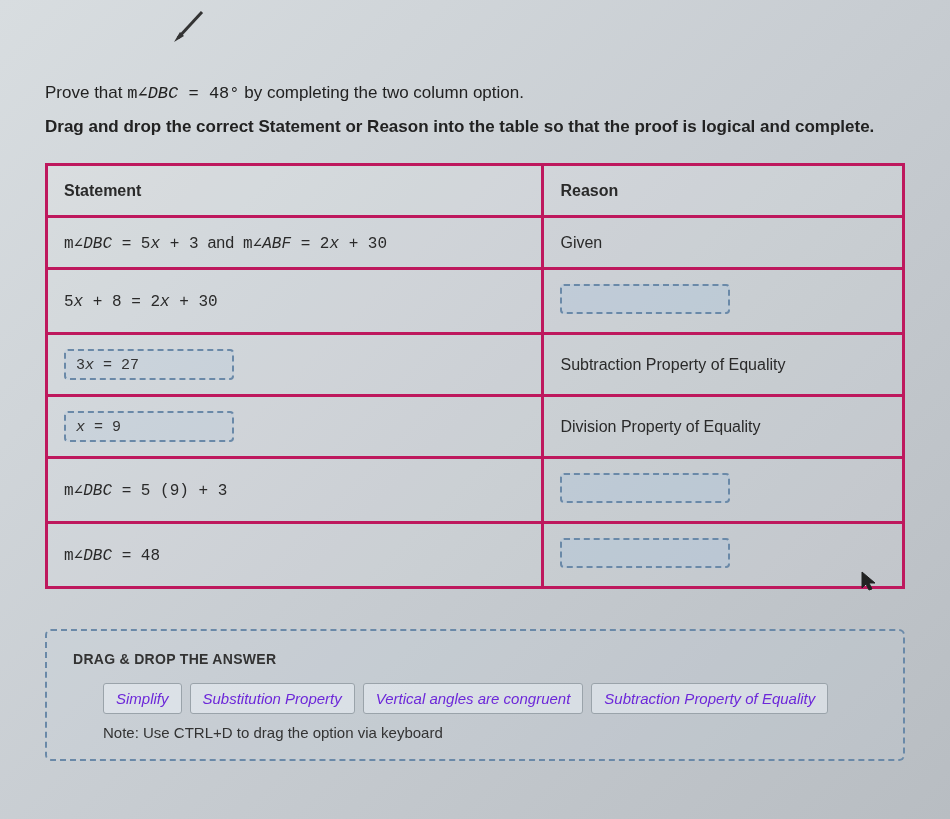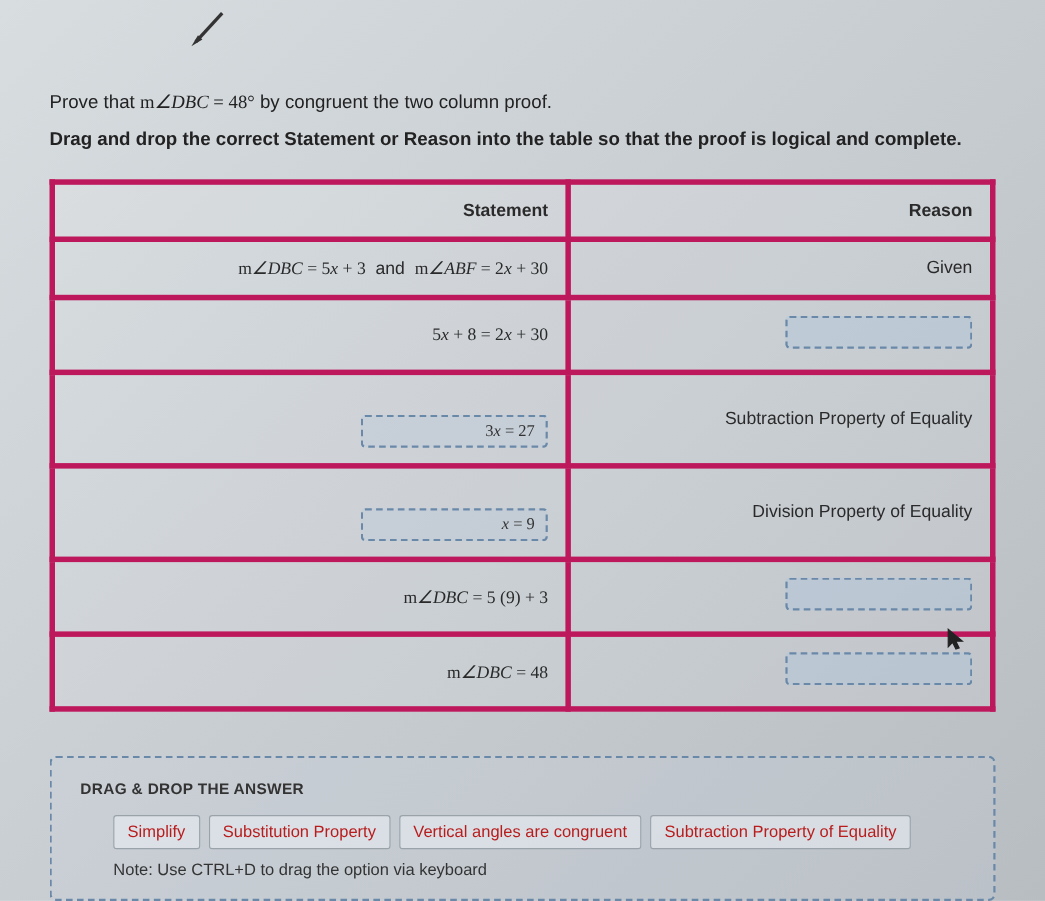--- a/index.html
+++ b/index.html
@@ -30,31 +30,31 @@
     color: #222;
     margin-top: 52px;
     margin-bottom: 14px;
   }
   .prompt-line2 {
     font-size: 17px;
     color: #222;
     margin-bottom: 26px;
     font-weight: bold;
   }
-  .math { font-family: Liberation Serif, serif; font-style: italic; }
+  .math { font-family: Liberation Mono, monospace; font-style: italic; }
   .math .roman { font-style: normal; }
   table.proof {
     width: 100%;
     border-collapse: collapse;
     background: rgba(255,255,255,0.08);
   }
   table.proof th, table.proof td {
-    border: 5px solid #be185d;
+    border: 3px solid #be185d;
     padding: 14px 16px;
-    text-align: right;
+    text-align: left;
     vertical-align: middle;
     font-size: 16px;
     color: #2a2a2a;
     height: 52px;
   }
   table.proof th {
     font-weight: bold;
     background: rgba(255,255,255,0.05);
   }
   .dropzone {
@@ -63,21 +63,20 @@
     min-height: 30px;
     border: 2px dashed #6a89a8;
     border-radius: 4px;
     background: rgba(170,195,220,0.35);
     padding: 4px 10px;
     font-size: 15px;
     color: #333;
   }
   .dropzone.filled {
     background: rgba(170,195,220,0.2);
-    margin-top: 22px;
   }
   .bank {
     margin-top: 40px;
     border: 2px dashed #6a89a8;
     border-radius: 6px;
     padding: 20px 26px 18px 26px;
     background: rgba(200,215,230,0.15);
   }
   .bank-title {
     font-weight: bold;
@@ -95,21 +94,22 @@
     padding-left: 30px;
   }
   .draggable {
     display: inline-block;
     border: 1px solid #9aa3aa;
     background: rgba(235,240,245,0.55);
     padding: 6px 12px;
     font-size: 15px;
     border-radius: 3px;
     cursor: grab;
-    color: #b91c1c;
+    color: #6d28d9;
+    font-style: italic;
   }
   .note {
     font-size: 15px;
     color: #333;
     padding-left: 30px;
   }
   .cursor {
     position: absolute;
     right: 72px;
     top: 570px;
@@ -122,21 +122,21 @@
 <div class="arrow-hint">
   <svg width="40" height="40" viewBox="0 0 40 40">
     <line x1="32" y1="4" x2="8" y2="30" stroke="#333" stroke-width="3"></line>
     <polygon points="4,34 14,28 10,24" fill="#333"></polygon>
   </svg>
 </div>
 
 <div class="page">
 
   <div class="prompt-line">
-    <span>Prove that </span><span class="math"><span class="roman">m</span>∠<span>DBC</span> <span class="roman">= 48°</span></span><span> by congruent the two column proof.</span>
+    <span>Prove that </span><span class="math"><span class="roman">m</span>∠<span>DBC</span> <span class="roman">= 48°</span></span><span> by completing the two column option.</span>
   </div>
 
   <div class="prompt-line2">Drag and drop the correct Statement or Reason into the table so that the proof is logical and complete.</div>
 
   <table class="proof">
     <thead>
       <tr>
         <th>Statement</th>
         <th>Reason</th>
       </tr>

